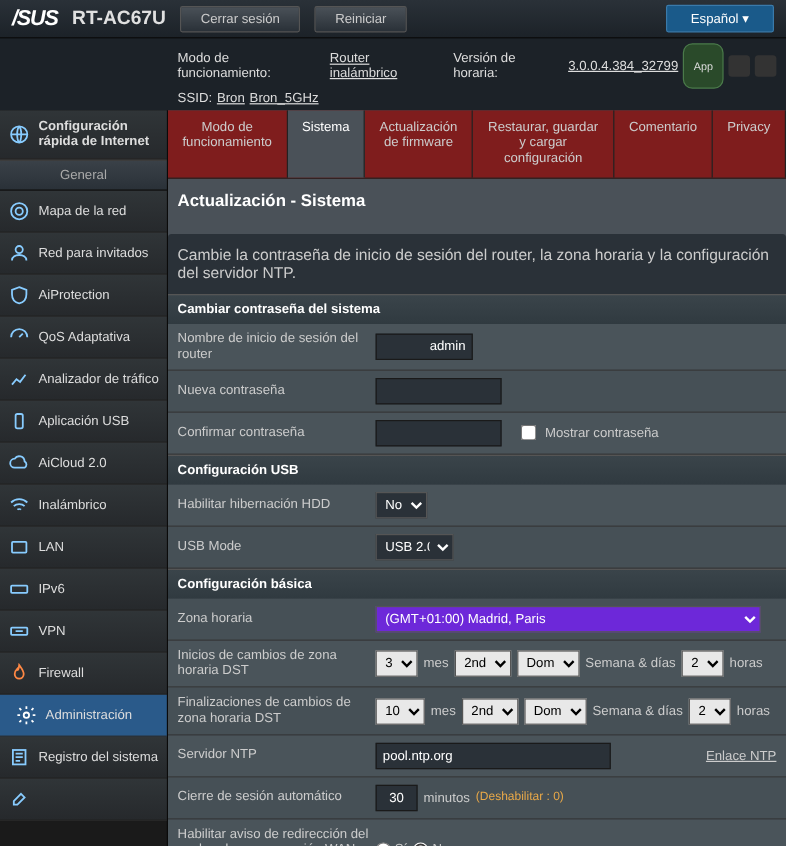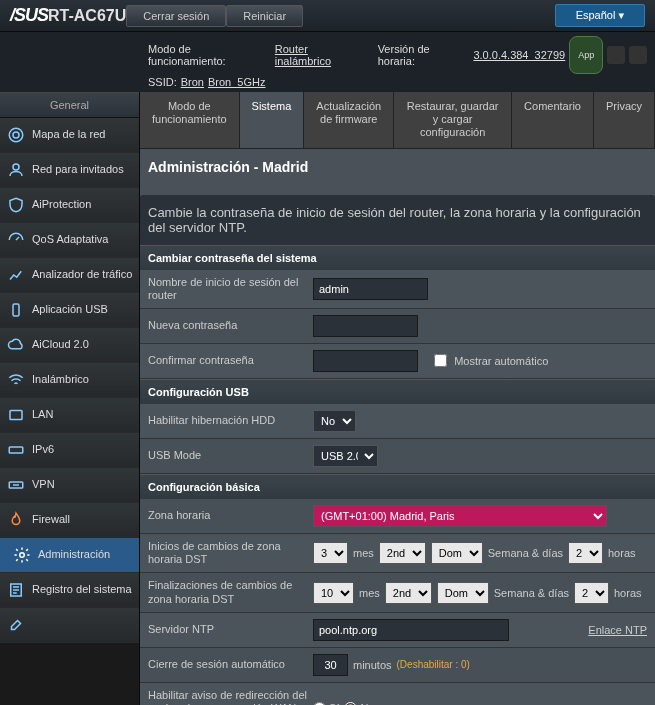--- a/index.html
+++ b/index.html
@@ -1,52 +1,52 @@
 <!DOCTYPE html>
 <html><head>
   <meta charset="utf-8">
   <style>
     * { margin: 0; padding: 0; box-sizing: border-box; font-family: Arial, sans-serif; }
     body { background: #1c2228; color: #fff; font-size: 11px; width: 655px; }
-    .top-bar { display: flex; align-items: center; background: linear-gradient(#2a3138, #1c2228); border-bottom: 1px solid #0a0a0a; padding: 4px 10px; gap: 0; }
+    .top-bar { display: flex; align-items: center; background: linear-gradient(#2a3138, #1c2228); border-bottom: 1px solid #0a0a0a; padding: 4px 10px; gap: 12px; }
     .logo { font-weight: bold; font-style: italic; font-size: 18px; color: #fff; letter-spacing: -1px; }
     .model { font-size: 16px; color: #e0e0e0; font-weight: bold; }
     .btn-top { background: linear-gradient(#4a5158, #2a3138); border: 1px solid #555; color: #ccc; padding: 4px 16px; font-size: 11px; cursor: pointer; border-radius: 2px; }
     .lang-select { background: #1a5a8a; border: 1px solid #3a7aaa; color: #fff; padding: 4px 20px; font-size: 11px; cursor: pointer; border-radius: 2px; }
     .info-bar { display: flex; align-items: center; padding: 4px 8px 4px 148px; font-size: 11px; gap: 4px; }
     .info-bar span { color: #ddd; }
     .link { color: #999; text-decoration: underline; }
     .app-badge { background: #2a4a2a; color: #8f8; padding: 13px 8px; border-radius: 8px; font-size: 9px; margin-left: auto; border: 1px solid #4a7a4a; }
     .mini-icon { width: 18px; height: 18px; background: #333; border-radius: 3px; display: inline-block; }
     .layout { display: flex; }
     .sidebar { width: 140px; flex-shrink: 0; background: #1a1a1a; border-right: 1px solid #0a0a0a; }
     .sidebar-group-header { background: linear-gradient(#3a4148, #2a3138); color: #aaa; text-align: center; padding: 6px 0; font-size: 11px; border-top: 1px solid #444; border-bottom: 1px solid #111; }
     .sidebar-item { display: flex; align-items: center; padding: 7px 6px; border-bottom: 1px solid #2a2a2a; gap: 6px; cursor: pointer; background: linear-gradient(#303538, #26292c); }
     .sidebar-item.active { background: #2a5a8a; padding-left: 12px; }
     .sidebar-item .icon { width: 20px; height: 20px; flex-shrink: 0; display: flex; align-items: center; justify-content: center; }
     .sidebar-item .icon svg { width: 18px; height: 18px; }
     .sidebar-item span { color: #ddd; font-size: 11px; line-height: 1.2; }
     .sidebar-item.bold span { font-weight: bold; }
     .main { flex: 1; background: #4a5158; padding: 0; }
-    .tabs { display: flex; background: #404040; border-bottom: 1px solid #222; }
+    .tabs { display: flex; background: #7f1d1d; border-bottom: 1px solid #222; }
     .tab { padding: 8px 12px; text-align: center; color: #ccc; font-size: 11px; cursor: pointer; border-right: 1px solid #222; line-height: 1.2; }
     .tab.active { background: #4a5158; color: #fff; }
     .content-pad { padding: 10px 8px; }
     .page-title { font-size: 14px; font-weight: bold; color: #fff; margin-bottom: 10px; }
     .page-desc { background: #2a3138; padding: 10px 8px; color: #ccc; font-size: 13px; border-radius: 3px 3px 0 0; }
     .section-header { background: linear-gradient(#3a444a, #303a40); color: #fff; padding: 6px 8px; font-size: 11px; font-weight: bold; border-top: 1px solid #555; }
     .row { display: flex; align-items: center; padding: 6px 8px; background: #4a545a; border-bottom: 1px solid #333; min-height: 30px; }
     .row:nth-child(even) { background: #465056; }
     .row-label { width: 165px; flex-shrink: 0; color: #ccc; font-size: 11px; line-height: 1.2; padding-right: 4px; }
     .row-value { flex: 1; display: flex; align-items: center; gap: 5px; flex-wrap: wrap; }
     .text-input { background: #2a3138; border: 1px solid #1a1a1a; color: #fff; padding: 3px 5px; font-size: 11px; height: 22px; }
     .wide-input { width: 196px; }
     .narrow-input { width: 35px; text-align: center; }
     .sel { background: #e8e8e8; border: 1px solid #555; color: #000; font-size: 11px; padding: 2px 3px; height: 22px; }
-    .wide-sel { width: 294px; background: #be185d; color: #fff; }
+    .wide-sel { width: 321px; background: #6d28d9; color: #fff; }
     .dark-sel { background: #2a3138; color: #fff; }
     .unit-label { color: #ccc; font-size: 11px; }
     .disable-note { color: #e8a848; font-size: 10px; }
     .link-right { margin-left: auto; color: #ccc; text-decoration: underline; font-size: 11px; }
     input[type=radio] { accent-color: #fff; margin: 0; }
     input[type=checkbox] { margin-right: 4px; }
     .radio-wrap { display: flex; align-items: center; gap: 3px; color: #ccc; font-size: 11px; }
   </style>
 </head>
 <body>
@@ -71,20 +71,29 @@
   <span class="mini-icon"></span>
 </div>
 <div class="info-bar" style="padding-top:0; margin-top:-2px;">
   <span>SSID:</span>
   <span class="link">Bron</span>
   <span class="link">Bron_5GHz</span>
 </div>
 
 <div class="layout">
   <div class="sidebar">
+    <div class="sidebar-item bold">
+      <span class="icon">
+          <svg viewBox="0 0 24 24" fill="none" stroke="#8cf" stroke-width="2">
+            <circle cx="12" cy="12" r="9"></circle>
+            <path d="M3 12h18M12 3c3 3 3 15 0 18M12 3c-3 3-3 15 0 18"></path>
+          </svg>
+        </span>
+      <span>Configuración rápida de Internet</span>
+    </div>
     <div class="sidebar-group-header">General</div>
     <div class="sidebar-item">
         <span class="icon">
           <svg viewBox="0 0 24 24" fill="none" stroke="#8cf" stroke-width="2">
             <circle cx="12" cy="12" r="9"></circle>
             <circle cx="12" cy="12" r="4"></circle>
           </svg>
         </span>
         <span>Mapa de la red</span>
       </div>
@@ -210,45 +219,45 @@
     <div class="tabs">
       <div class="tab">Modo de funcionamiento</div>
       <div class="tab active">Sistema</div>
       <div class="tab">Actualización de firmware</div>
       <div class="tab">Restaurar, guardar y cargar configuración</div>
       <div class="tab">Comentario</div>
       <div class="tab">Privacy</div>
     </div>
 
     <div class="content-pad">
-      <div class="page-title">Administración - Madrid</div>
+      <div class="page-title">Actualización - Sistema</div>
     </div>
     <div class="page-desc">Cambie la contraseña de inicio de sesión del router, la zona horaria y la configuración del servidor NTP.</div>
 
     <div class="section-header">Cambiar contraseña del sistema</div>
     <div class="row">
       <div class="row-label">Nombre de inicio de sesión del router</div>
       <div class="row-value">
-          <input class="text-input" style="width: 115px;" value="admin">
+          <input class="text-input" style="width: 81px; text-align: right;" value="admin">
         </div>
     </div>
     <div class="row">
       <div class="row-label">Nueva contraseña</div>
       <div class="row-value">
           <input type="password" class="text-input" style="width: 105px;">
         </div>
     </div>
     <div class="row">
       <div class="row-label">Confirmar contraseña</div>
       <div class="row-value">
         <input type="password" class="text-input" style="width: 105px;">
         &nbsp;&nbsp;
         <label class="radio-wrap">
             <input type="checkbox" style="">
-            <span>Mostrar automático</span>
+            <span>Mostrar contraseña</span>
           </label>
       </div>
     </div>
 
     <div class="section-header">Configuración USB</div>
     <div class="row">
       <div class="row-label">Habilitar hibernación HDD</div>
       <div class="row-value">
           <select class="sel dark-sel"><option>No</option></select>
         </div>

